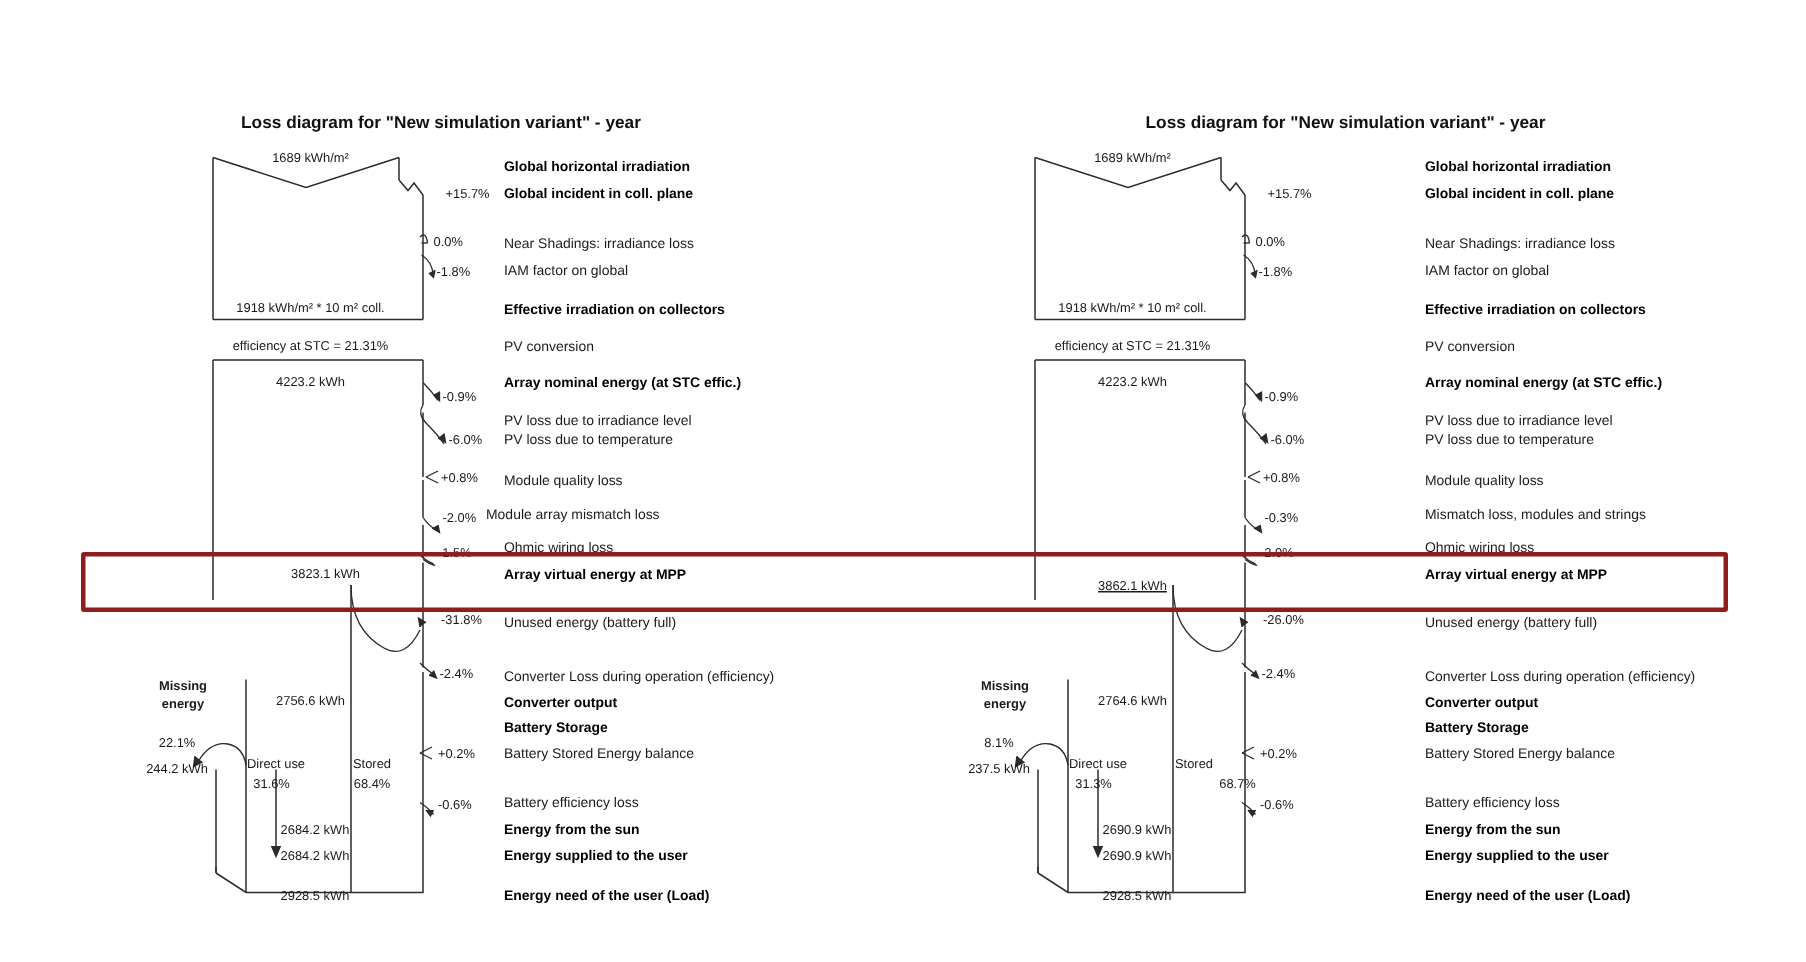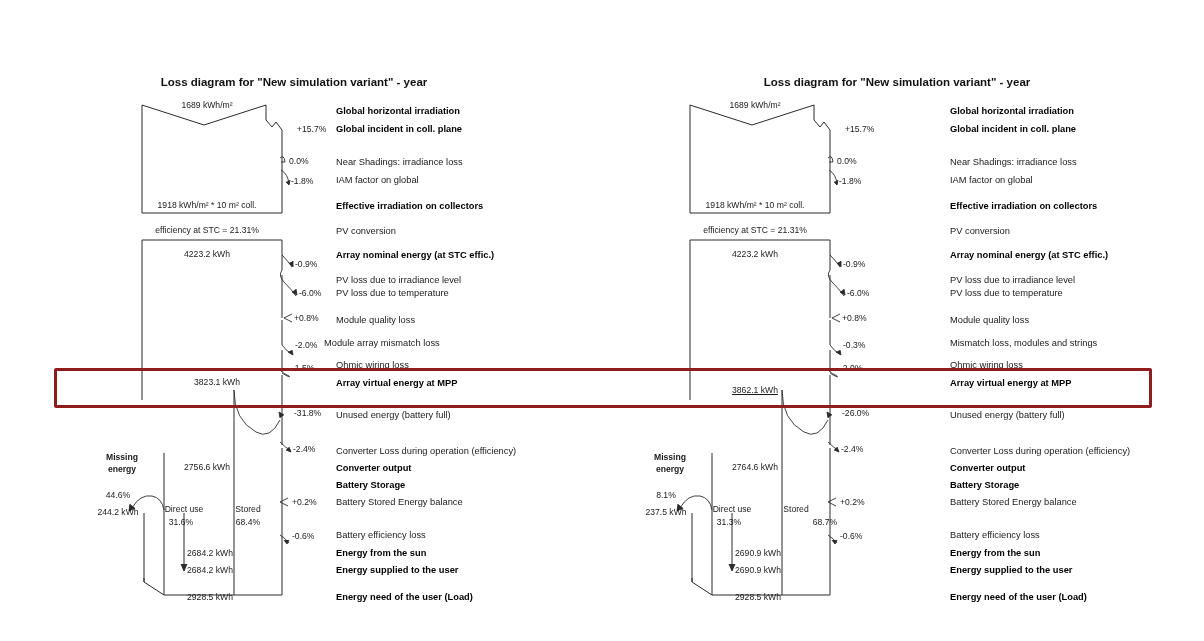--- a/index.html
+++ b/index.html
@@ -199,21 +199,21 @@
       <div class="num" style="left:291px;top:270px;">-2.0%</div>
       <div class="num" style="left:288px;top:293px;">-1.5%</div>
       <div class="num c" style="left:203px;top:307px;margin-left:10px;">3823.1 kWh</div>
       <div class="num" style="left:290px;top:338px;">-31.8%</div>
       <div class="num" style="left:289px;top:374px;">-2.4%</div>
       <div class="num c" style="left:203px;top:392px;">2756.6 kWh</div>
       <div class="num" style="left:288px;top:427px;">+0.2%</div>
       <div class="num" style="left:288px;top:461px;">-0.6%</div>
       <div class="num b c" style="left:118px;top:382px;">Missing</div>
       <div class="num b c" style="left:118px;top:394px;">energy</div>
-      <div class="num c" style="left:114px;top:420px;">44.6%</div>
+      <div class="num c" style="left:114px;top:420px;">22.1%</div>
       <div class="num c" style="left:114px;top:437px;">244.2 kWh</div>
       <div class="num c" style="left:180px;top:434px;">Direct use</div>
       <div class="num c" style="left:177px;top:447px;">31.6%</div>
       <div class="num c" style="left:244px;top:434px;">Stored</div>
       <div class="num c" style="left:244px;top:447px;">68.4%</div>
       <div class="num c" style="left:206px;top:478px;">2684.2 kWh</div>
       <div class="num c" style="left:206px;top:495px;">2684.2 kWh</div>
       <div class="num c" style="left:206px;top:522px;">2928.5 kWh</div>
     </div>
   </div>

